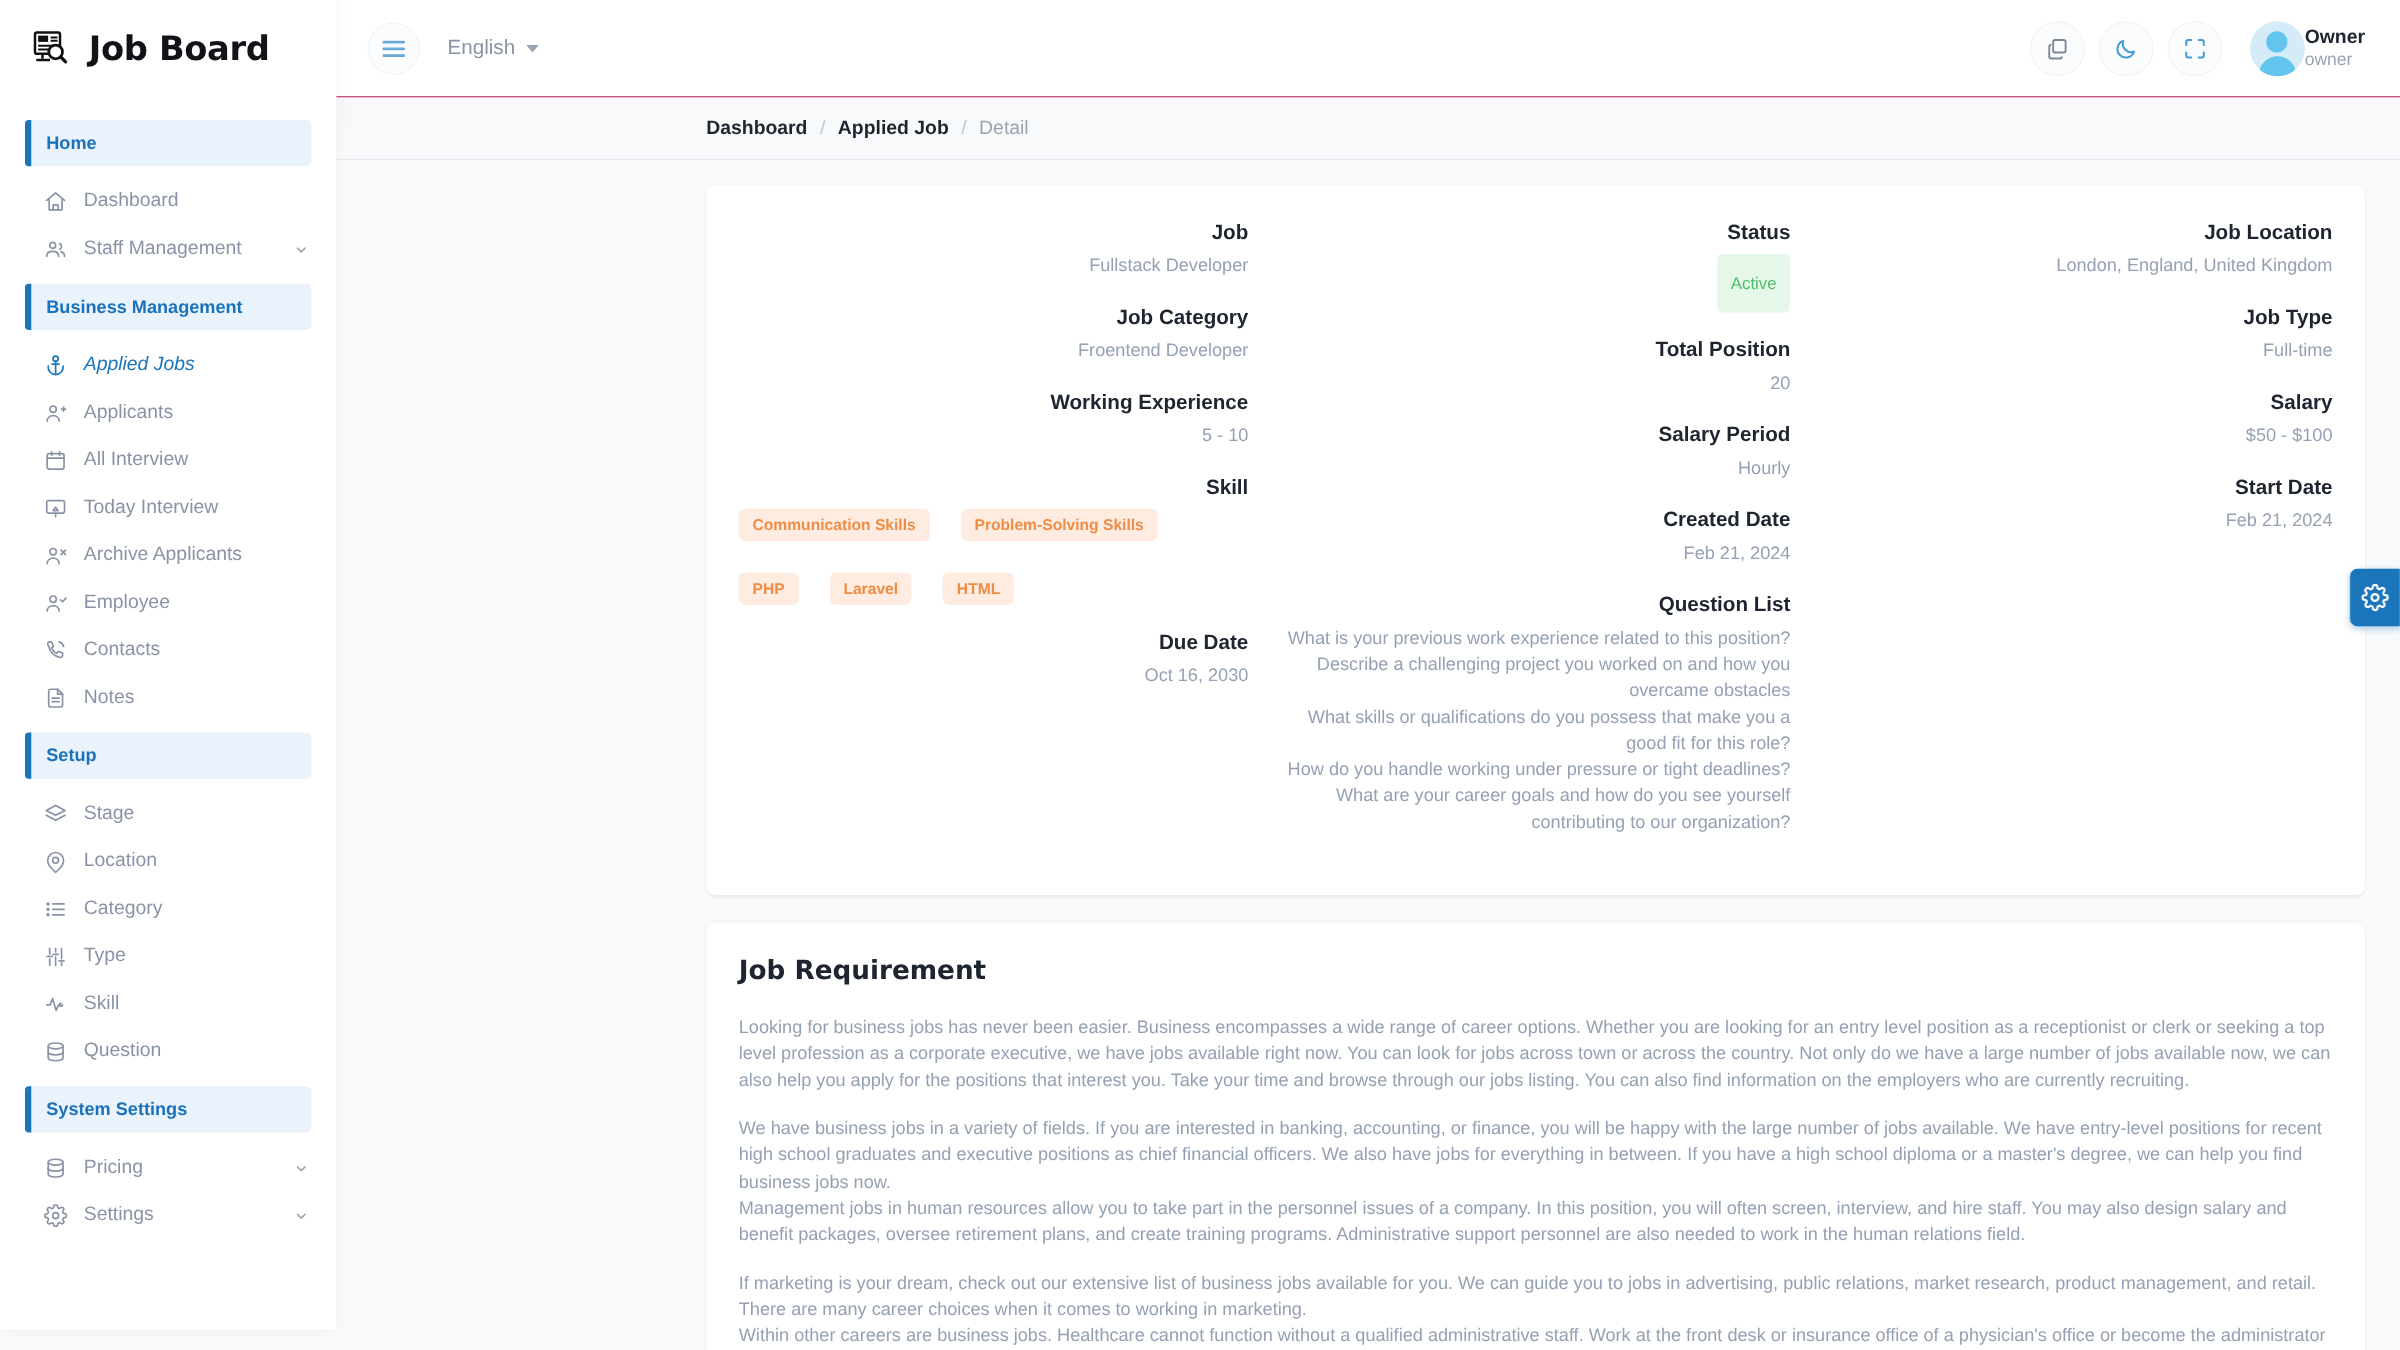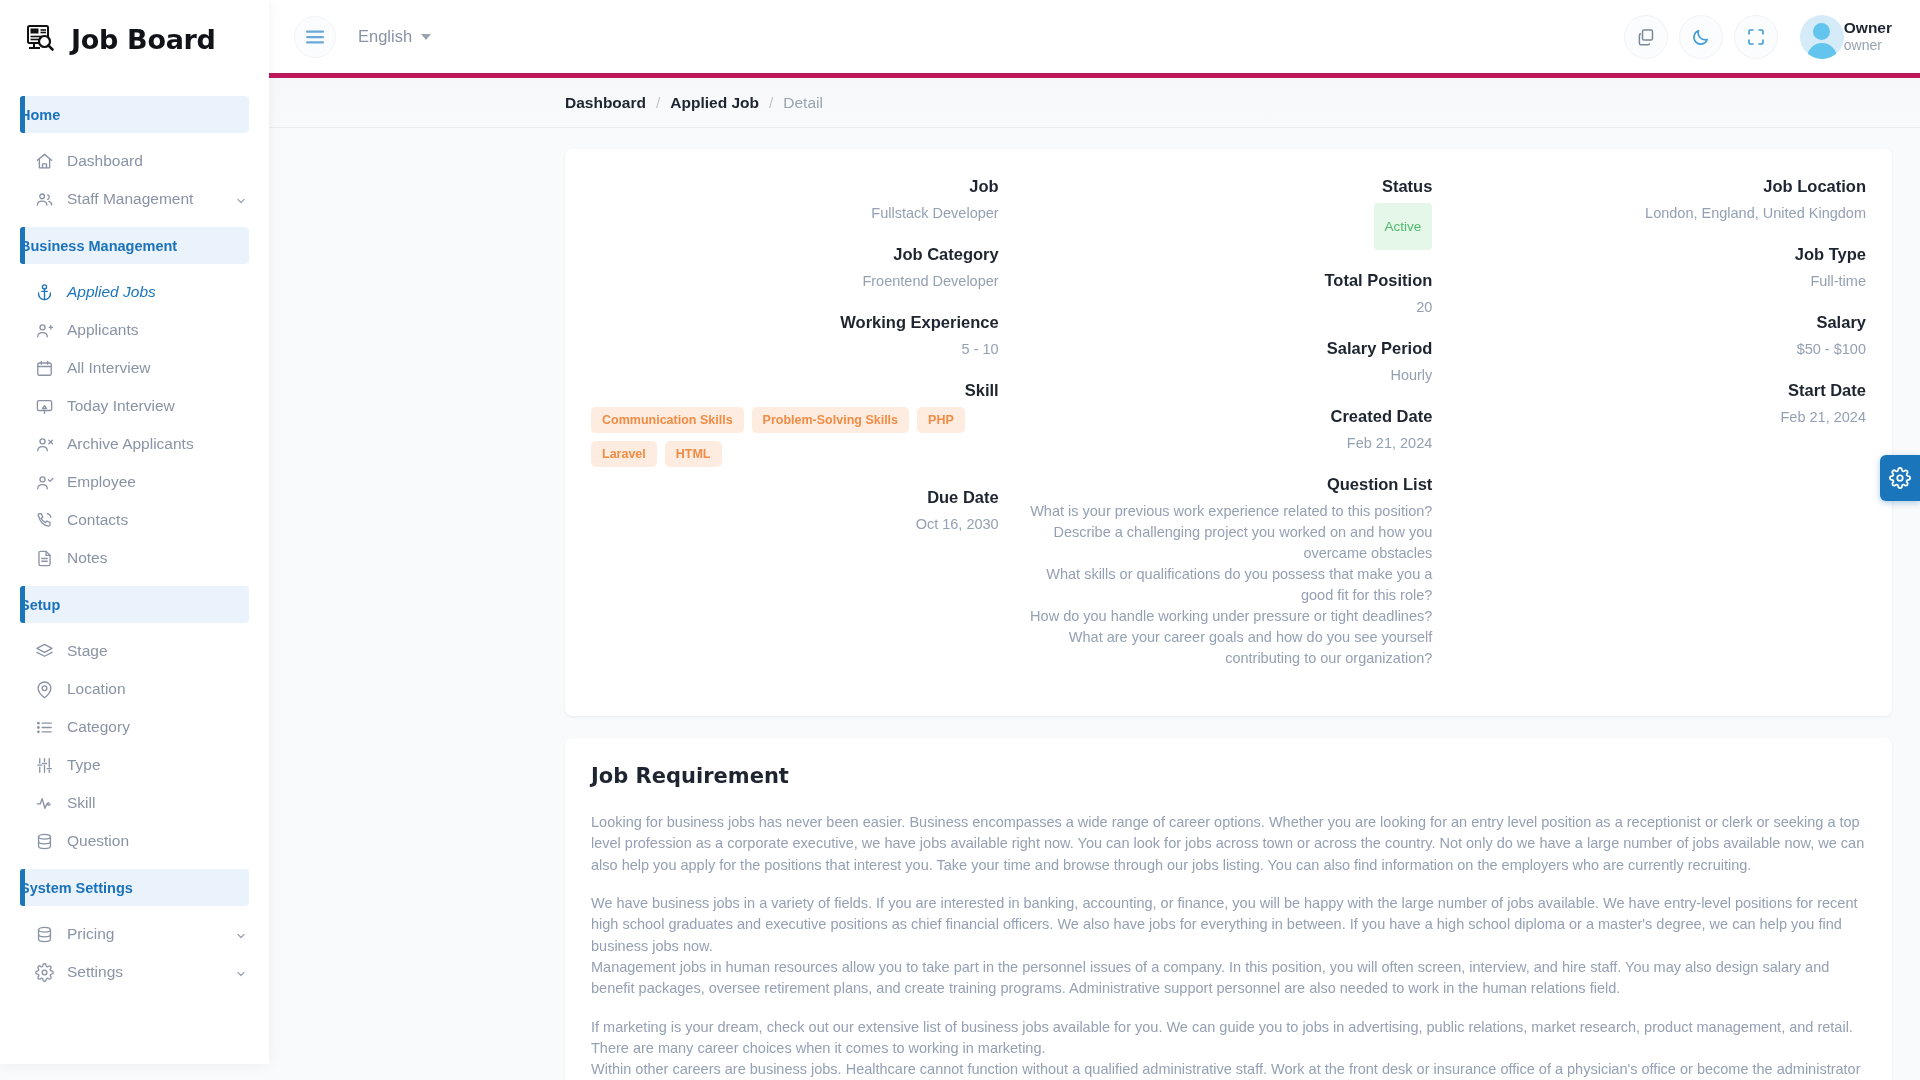--- a/index.html
+++ b/index.html
@@ -25,42 +25,42 @@
   .brand-icon { width: 40px; height: 40px; flex: 0 0 40px; display:flex; align-items:center; justify-content:center; }
   .brand-text {
     font-size: 27px; font-weight: 800; color: #111318;
     letter-spacing: -0.3px; font-family: "DejaVu Sans", sans-serif;
   }
   .nav { flex: 1; padding-top: 9px; overflow: hidden; }
   .nav-section {
     height: 37px; display: flex; align-items: center;
     background: #eaf2fb; color: #1a72bb; font-weight: 700;
     font-size: 14.5px; margin: 9px 20px 9px 20px; border-radius: 4px;
-    position: relative;
+    padding-left: 17px; position: relative;
   }
   .nav-section::before {
     content: ""; position: absolute; left: 0; top: 0; bottom: 0;
     width: 5px; background: #1b75bb; border-radius: 3px 0 0 3px;
   }
   .nav-item {
     height: 38px; display: flex; align-items: center; gap: 13px;
     padding: 0 22px 0 35px; color: #8a93a5; font-size: 15.5px;
     cursor: pointer; position: relative;
   }
   .nav-item.active { color: #1b75bb; font-style: italic; }
   .nav-item .ico { width: 19px; height: 19px; flex: 0 0 19px; display:flex; align-items:center; justify-content:center; }
   .nav-item .lbl { flex: 1; white-space: nowrap; }
   .nav-item .chev { width: 12px; height: 12px; flex:0 0 12px; opacity: .85; }
 
   
   .main { flex: 1; height: 1080px; display: flex; flex-direction: column; min-width: 0; }
   .topbar {
     height: 78px; flex: 0 0 78px; background: #fff;
     display: flex; align-items: center; padding: 0 28px 0 25px;
-    border-bottom: 5px solid #be185d;
+    border-bottom: 1px solid #be185d;
   }
   .hamburger {
     width: 42px; height: 42px; border-radius: 50%; background: #fbfcfd;
     display: flex; align-items: center; justify-content: center; cursor: pointer;
     border: 1px solid #f2f4f6;
   }
   .lang {
     margin-left: 22px; color: #8a93a5; font-size: 16.5px;
     display: flex; align-items: center; gap: 9px; cursor: pointer;
   }
@@ -99,21 +99,21 @@
   }
   .card-detail { padding: 28px 26px 26px 26px; }
   .grid3 { display: grid; grid-template-columns: 1fr 1fr 1fr; column-gap: 26px; }
   .field { margin-bottom: 21px; text-align: right; }
   .flabel { font-size: 16.5px; font-weight: 700; color: #1e2430; margin-bottom: 7px; }
   .fvalue { font-size: 14.5px; color: #95a0b3; line-height: 1.45; }
   .badge {
     display: inline-block; background: #e4f7e9; color: #4fbb6b;
     font-size: 13.5px; border-radius: 4px; padding: 16px 11px; font-weight: 500;
   }
-  .chips { display: flex; flex-wrap: wrap; gap: 8px; }
+  .chips { display: flex; flex-wrap: wrap; gap: 25px; }
   .chip {
     background: #fdecdf; color: #ef8c46; font-size: 12.5px; font-weight: 600;
     border-radius: 5px; padding: 6px 11px; white-space: nowrap;
   }
   .qlist { font-size: 14.5px; color: #95a0b3; line-height: 1.45; max-width: 500px; }
 
   .card-req { padding: 26px 26px 24px 26px; }
   .req-title { font-size: 21px; font-weight: 700; color: #1e2430; margin-bottom: 24px; font-family: "DejaVu Sans", sans-serif; }
   .req-p { font-size: 14.5px; color: #95a0b3; line-height: 1.47; margin-bottom: 17px; }
   .req-p:last-child { margin-bottom: 0; }

